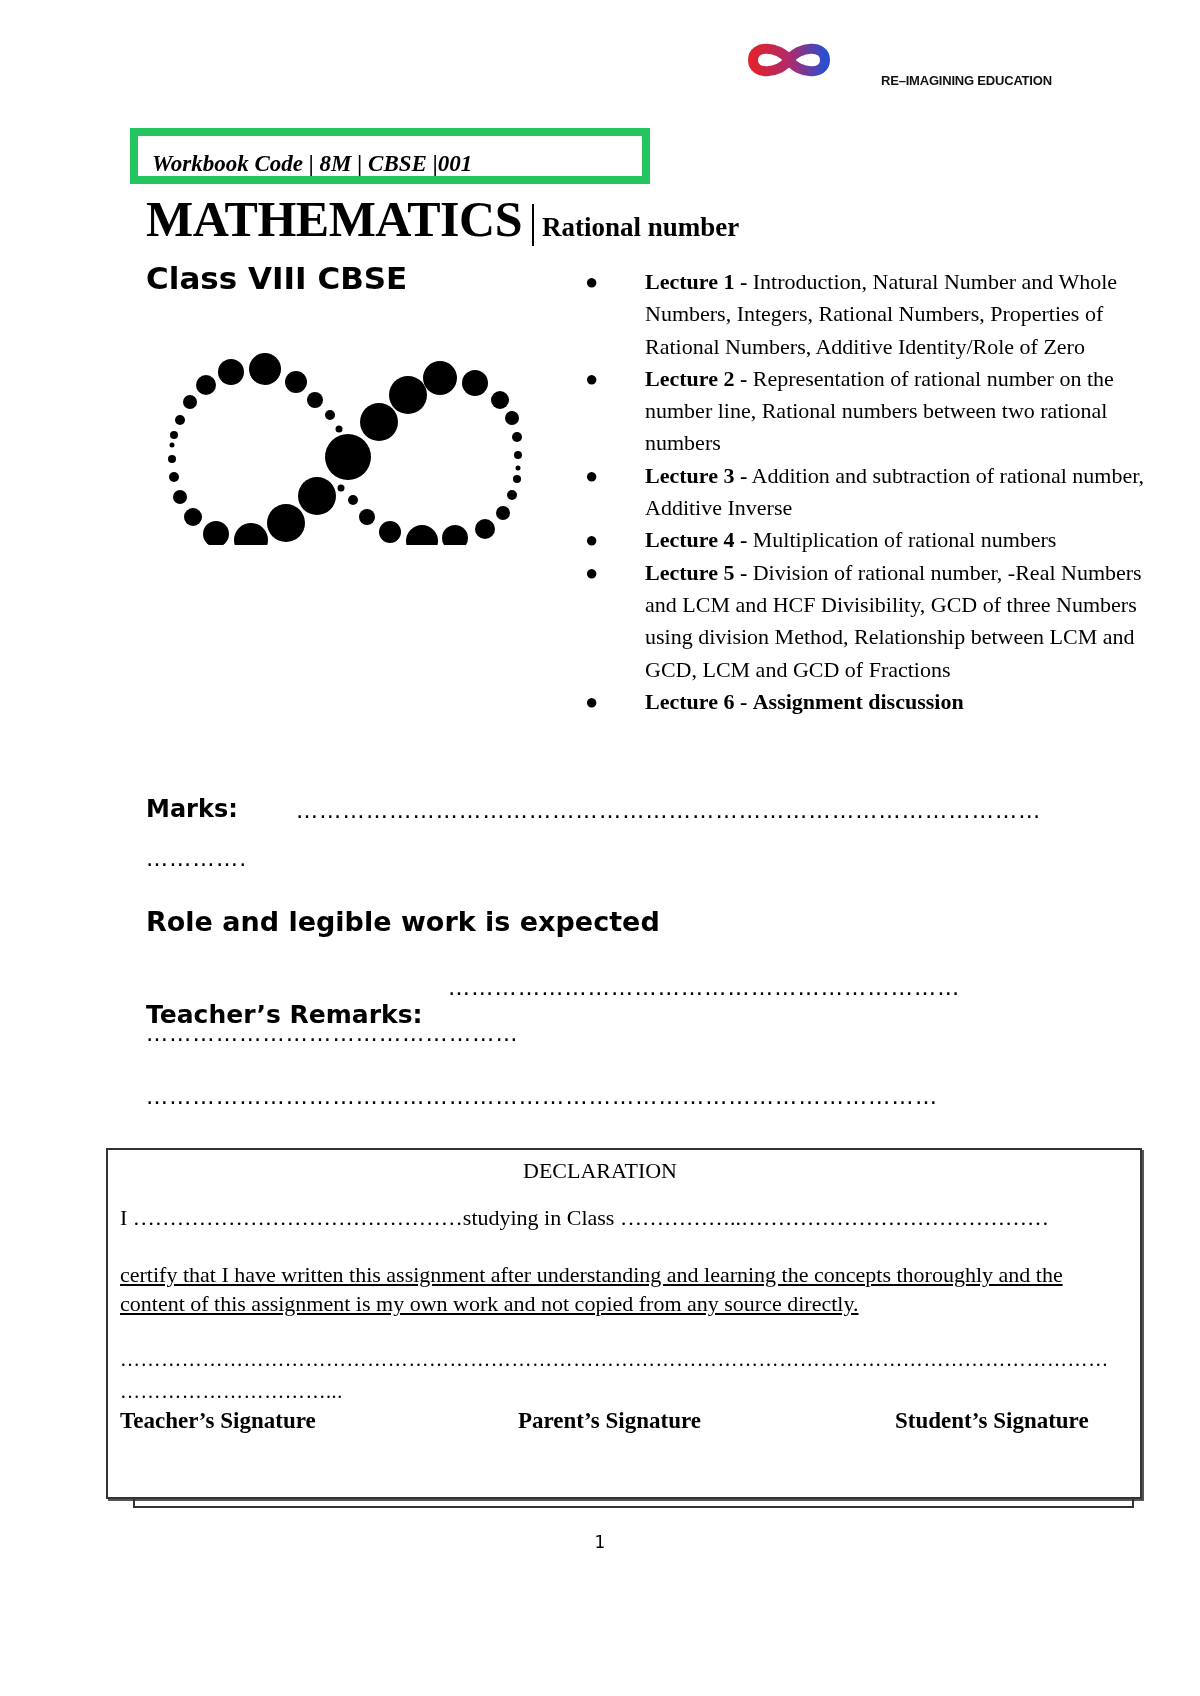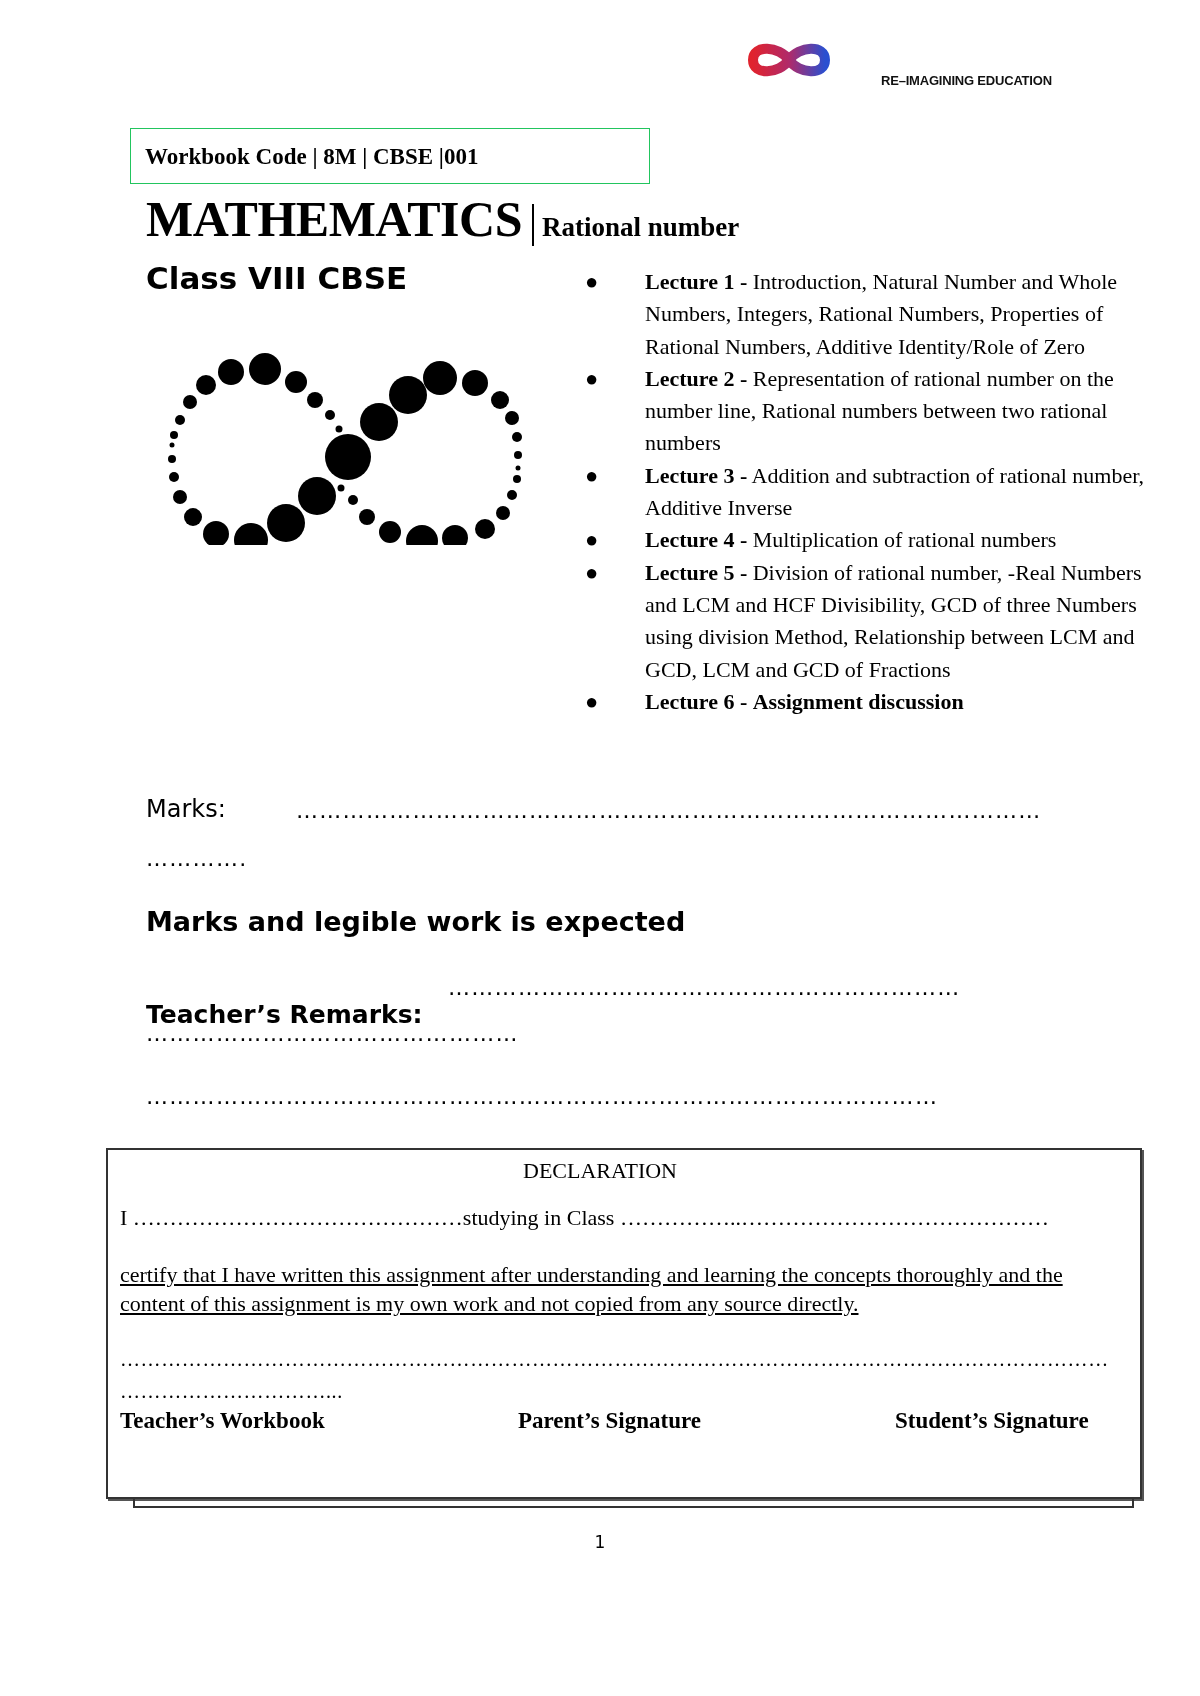--- a/index.html
+++ b/index.html
@@ -7,38 +7,38 @@
   .serif { font-family: "Liberation Serif", "DejaVu Serif", serif; }
   .sans { font-family: "DejaVu Sans", "Liberation Sans", sans-serif; }
 
   .logo { position:absolute; left:745px; top:36px; width:380px; height:60px; }
   .logo-mark { position:absolute; left:0; top:4px; }
   .logo-name { position:absolute; left:92px; top:0; font-family:"DejaVu Sans", sans-serif; font-weight:bold; font-size:31px; letter-spacing:-0.5px; white-space:nowrap; }
   .logo-name .w1 { color:#1e1a3c; }
   .logo-name .w2 { color:#e0232e; }
   .logo-tag { position:absolute; left:136px; top:37px; font-family:Liberation Sans, sans-serif; font-weight:bold; font-size:13px; color:#111; white-space:nowrap; letter-spacing:-0.2px; }
 
-  .code-box { position:absolute; left:130px; top:128px; width:520px; height:56px; border:1px solid #22c55e; box-sizing:border-box; }
+  .code-box { position:absolute; left:130px; top:128px; width:520px; height:56px; border:8px solid #22c55e; box-sizing:border-box;font-style:italic; }
   .code-box span { position:absolute; left:14px; top:15px; font-weight:bold; font-size:23px; white-space:nowrap; }
 
   .title { position:absolute; left:146px; top:190px; white-space:nowrap; }
   .title .main { font-size:50px; font-weight:bold; letter-spacing:-0.5px; }
   .title .sep { display:inline-block; width:2px; height:42px; background:#000; margin:0 8px 0 10px; vertical-align:-10px; }
   .title .sub { font-size:27px; font-weight:bold;margin-top:6px; }
 
   .class-label { position:absolute; left:146px; top:260px; font-size:31px; font-weight:bold; white-space:nowrap;text-align:center; }
 
   .infinity { position:absolute; left:150px; top:345px; }
 
   .lectures { position:absolute; left:585px; top:266px; width:560px; margin:0; padding:0; list-style:none; }
   .lectures li { position:relative; padding-left:60px; font-size:22px; line-height:32.3px; }
   .lectures li .bullet { position:absolute; left:0; top:0; font-size:22px; }
   .lectures b { font-weight:bold; }
 
-  .marks { position:absolute; left:146px; top:795px; font-size:24px; font-weight:normal; white-space:nowrap; }
+  .marks { position:absolute; left:146px; top:795px; font-size:24px; font-weight:bold; white-space:nowrap; }
   .dots { font-family:"DejaVu Sans", sans-serif; font-weight:normal; letter-spacing:1.3px; white-space:nowrap; }
   .marks-dots { position:absolute; left:296px; top:798px; font-size:22px; }
   .marks-dots2 { position:absolute; left:146px; top:846px; font-size:22px; }
 
   .neat { position:absolute; left:146px; top:906px; font-size:27px; font-weight:bold; white-space:nowrap; }
   .remarks { position:absolute; left:146px; top:972px; font-size:25px; font-weight:bold; white-space:nowrap;margin-top:28px; }
   .remarks-dots { position:absolute; left:448px; top:975px; font-size:22px; }
   .remarks-dots2 { position:absolute; left:146px; top:1021px; font-size:22px; }
   .remarks-dots3 { position:absolute; left:146px; top:1084px; font-size:22px; }
 
@@ -136,33 +136,33 @@
   <li><span class="bullet">●</span><b>Lecture 3 -</b> <span>Addition and subtraction of rational number, Additive Inverse</span></li>
   <li><span class="bullet">●</span><b>Lecture 4 -</b> <span>Multiplication of rational numbers</span></li>
   <li><span class="bullet">●</span><b>Lecture 5 -</b> <span>Division of rational number, -Real Numbers and LCM and HCF Divisibility, GCD of three Numbers using division Method, Relationship between LCM and GCD, LCM and GCD of Fractions</span></li>
   <li><span class="bullet">●</span><b>Lecture 6 -</b> <b>Assignment discussion</b></li>
 </ul>
 
 <div class="marks sans">Marks:</div>
 <div class="marks-dots dots">……………………………………………………………………………………</div>
 <div class="marks-dots2 dots">………….</div>
 
-<div class="neat sans">Marks and legible work is expected</div>
+<div class="neat sans">Role and legible work is expected</div>
 
 <div class="remarks sans">Teacher’s Remarks:</div>
 <div class="remarks-dots dots">…………………………………………………………</div>
 <div class="remarks-dots2 dots">…………………………………………</div>
 <div class="remarks-dots3 dots">…………………………………………………………………………………………</div>
 
 <div class="decl-box"></div>
 <div class="decl-under"></div>
 <div class="decl-title serif">DECLARATION</div>
 <div class="decl-line1 serif">
   <span>I</span><span> ………………………………………</span><span>studying in Class</span><span> ……………..……………………………………</span>
 </div>
 <div class="decl-text serif">certify that I have written this assignment after understanding and learning the concepts thoroughly and the content of this assignment is my own work and not copied from any source directly.</div>
 <div class="decl-dots1 serif">………………………………………………………………………………………………………………………………</div>
 <div class="decl-dots2 serif">…………………………...</div>
-<div class="sig sig-teacher serif">Teacher’s Workbook</div>
+<div class="sig sig-teacher serif">Teacher’s Signature</div>
 <div class="sig sig-parent serif">Parent’s Signature</div>
 <div class="sig sig-student serif">Student’s Signature</div>
 
 <div class="page-num sans">1</div>
 
 </body></html>

